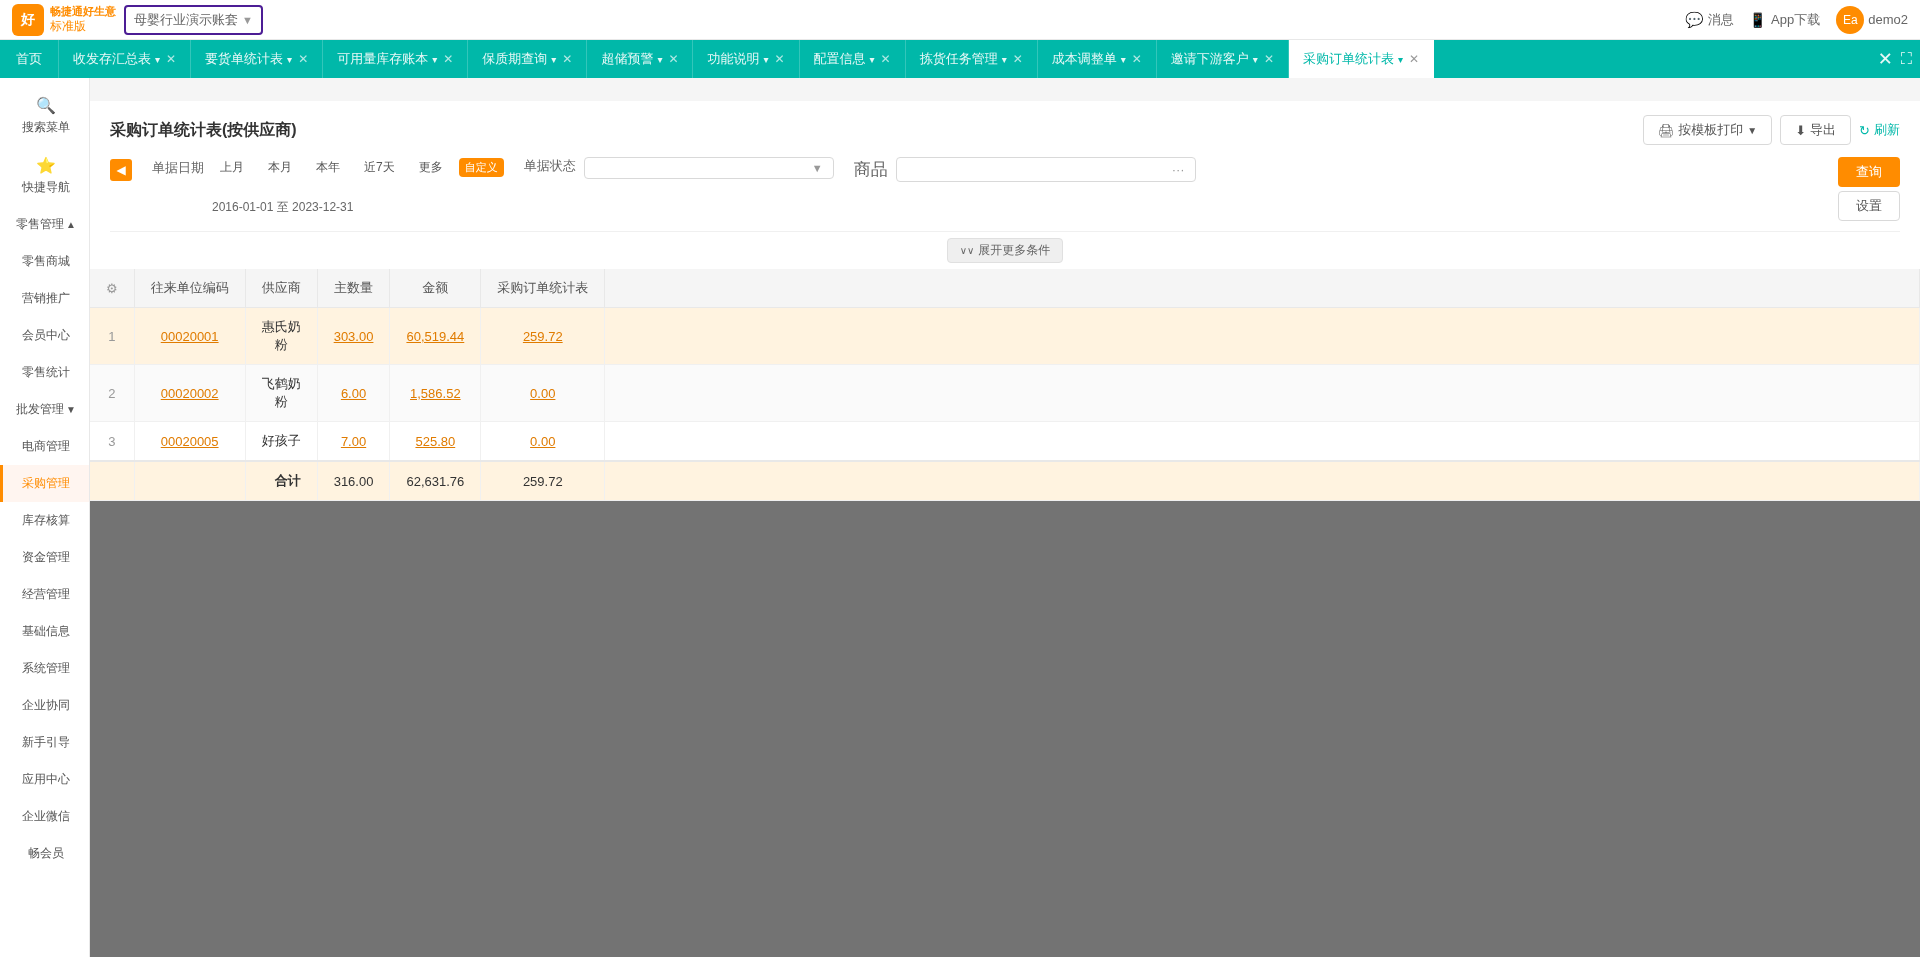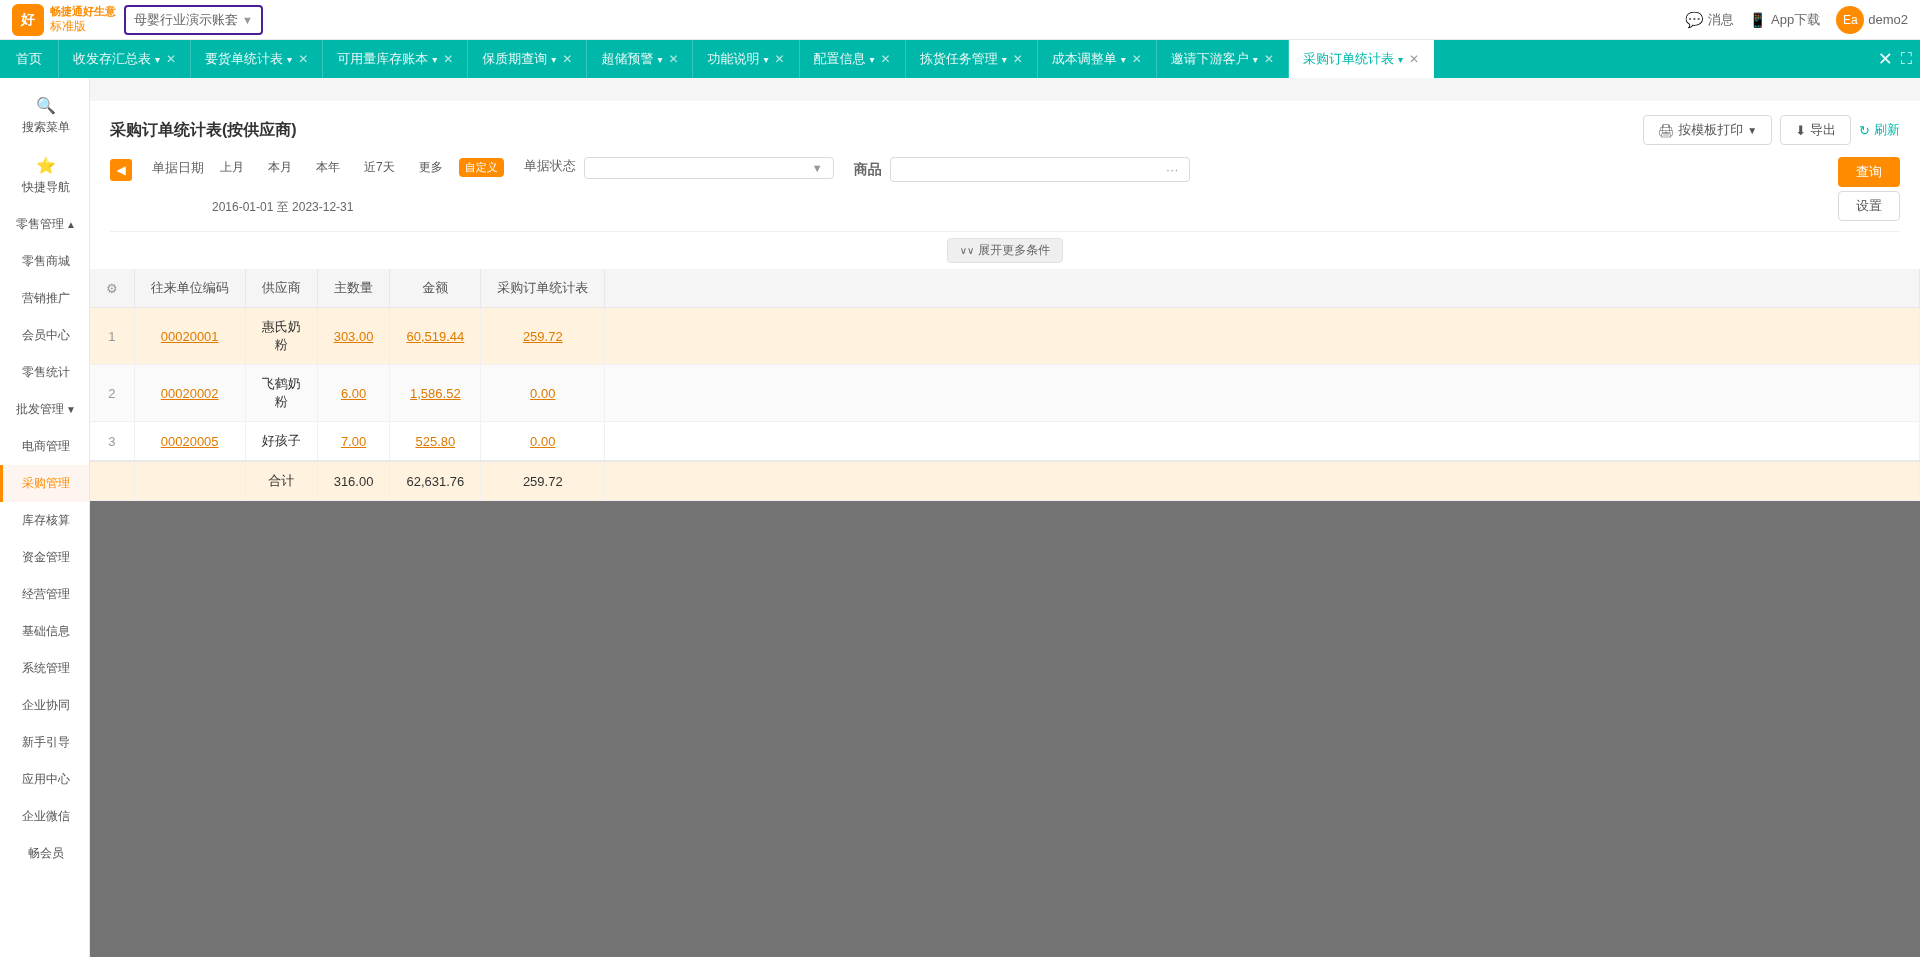--- a/index.html
+++ b/index.html
@@ -273,21 +273,21 @@
 
           <div style="display:flex;gap:8px;">
             <span style="color:#666;font-size:13px;white-space:nowrap;">单据状态</span>
             <div class="filter-select" style="min-width:250px;">
               <span style="flex:1;"></span>
               <span style="color:#999;font-size:11px;">▼</span>
             </div>
           </div>
 
           <div style="display:flex;align-items:center;gap:8px;">
-            <span style="color:#666;font-size:14px;white-space:nowrap;font-weight:bold;">商品</span>
+            <span style="color:#666;font-size:17px;white-space:nowrap;">商品</span>
             <div class="filter-input" style="min-width:300px;display:flex;align-items:center;justify-content:space-between;">
               <span></span>
               <span style="color:#999;cursor:pointer;">···</span>
             </div>
           </div>
 
           <div style="display:flex;flex-direction:column;gap:4px;margin-left:auto;">
             <button class="btn-primary">查询</button>
             <button class="btn-outline" style="text-align:center;justify-content:center;">设置</button>
           </div>
@@ -352,21 +352,21 @@
               <td class="num">7.00</td>
               <td class="num">525.80</td>
               <td class="num">0.00</td>
               <td></td>
             </tr>
           </tbody>
           <tfoot>
             <tr class="footer-row">
               <td></td>
               <td></td>
-              <td style="text-align:center;font-weight:normal;">合计</td>
+              <td style="text-align:right;font-weight:bold;">合计</td>
               <td>316.00</td>
               <td>62,631.76</td>
               <td>259.72</td>
               <td></td>
             </tr>
           </tfoot>
         </table>
       </div>
     </div>
   </div>

